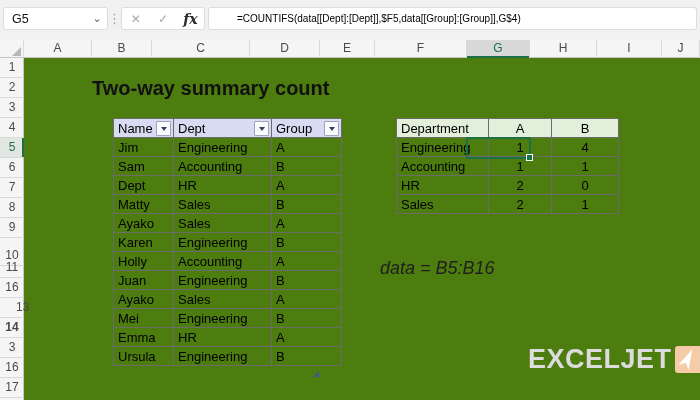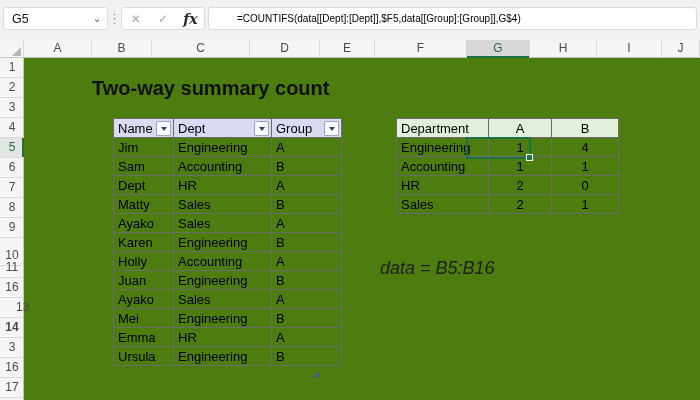--- a/index.html
+++ b/index.html
@@ -257,14 +257,20 @@
         </tr>
   </tbody>
     </table>
 
   <div class="active-cell">
     <div class="fill-handle"></div>
   </div>
 
   <div class="note">data = B5:B16</div>
 
+  <div class="logo">
+    <span class="logo-text">EXCELJET</span>
+    <span class="logo-square">
+      <span class="logo-arrow"></span>
+    </span>
+  </div>
 
 </div>
 
 </body></html>

